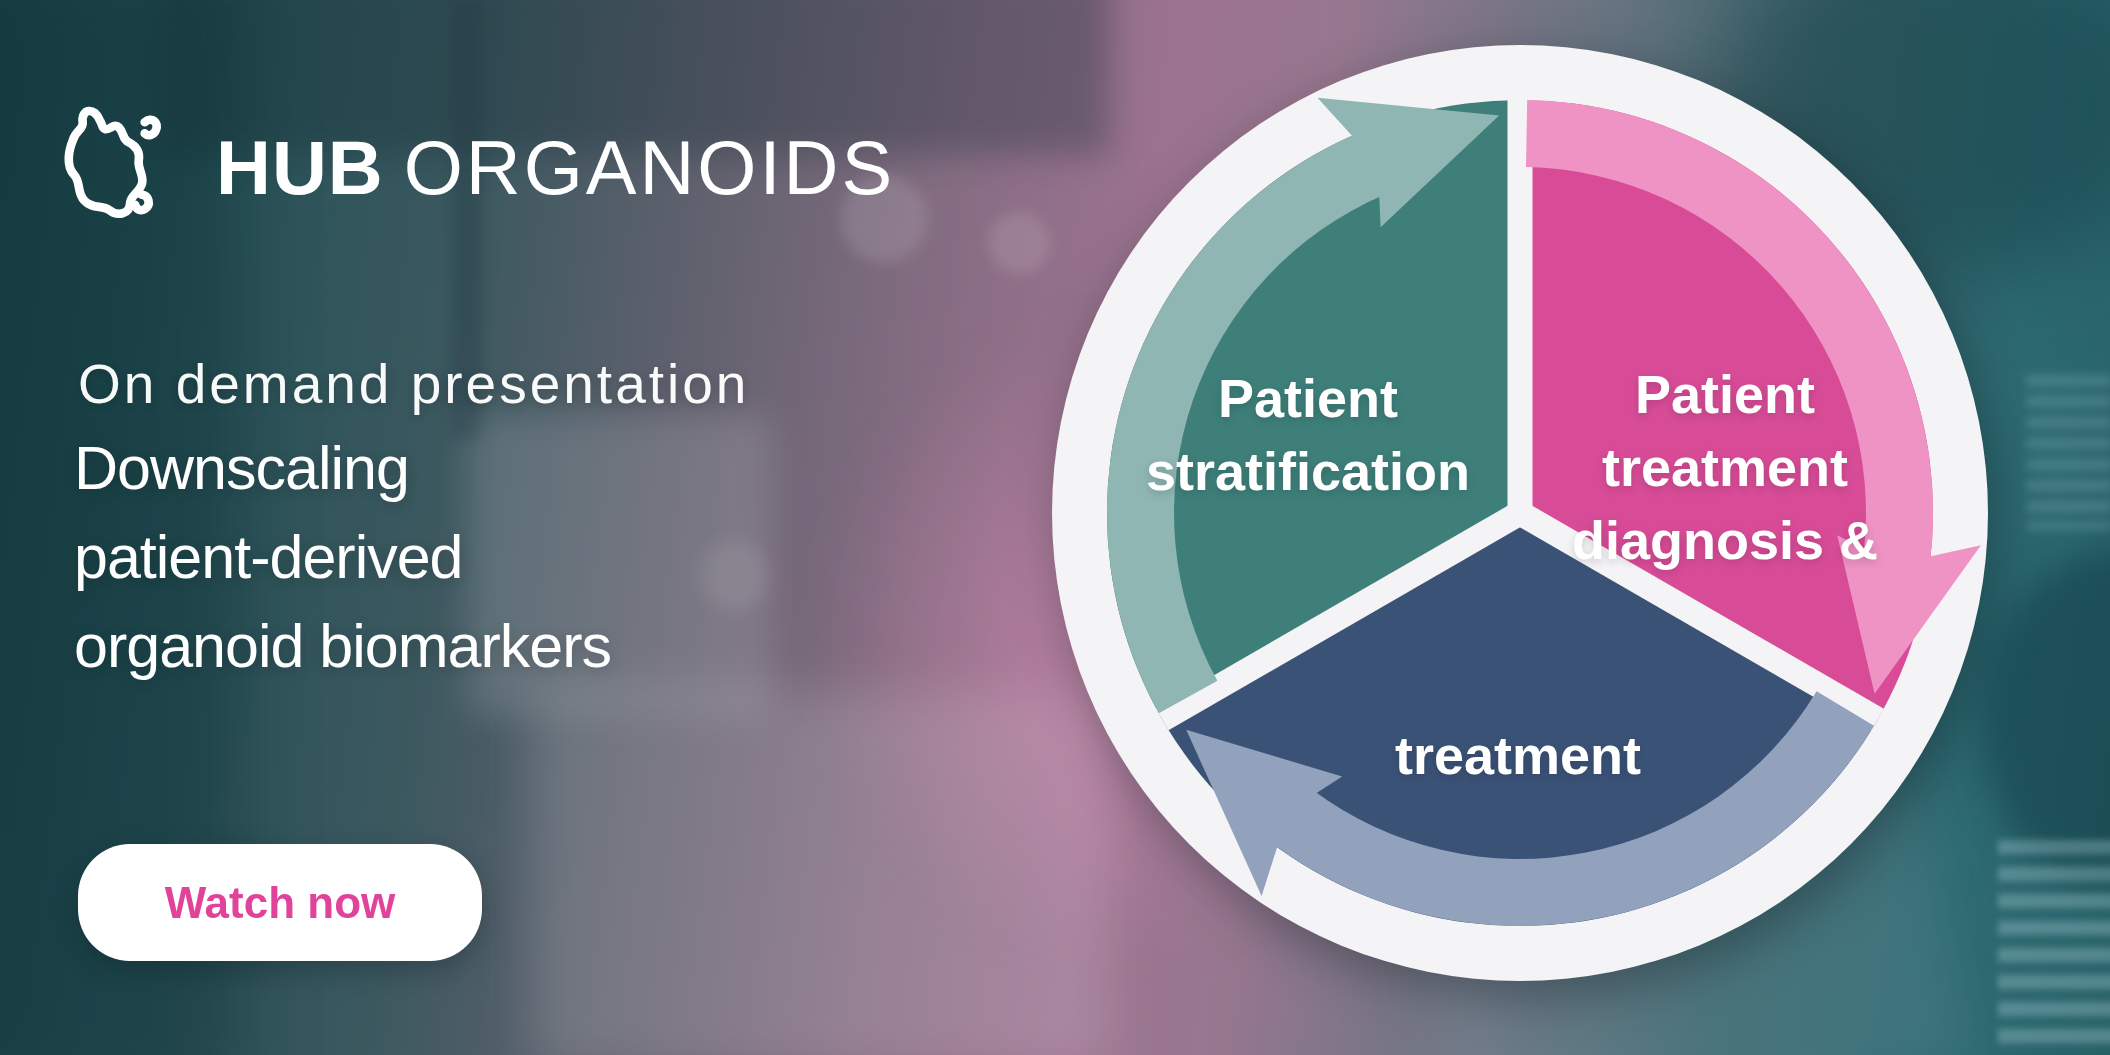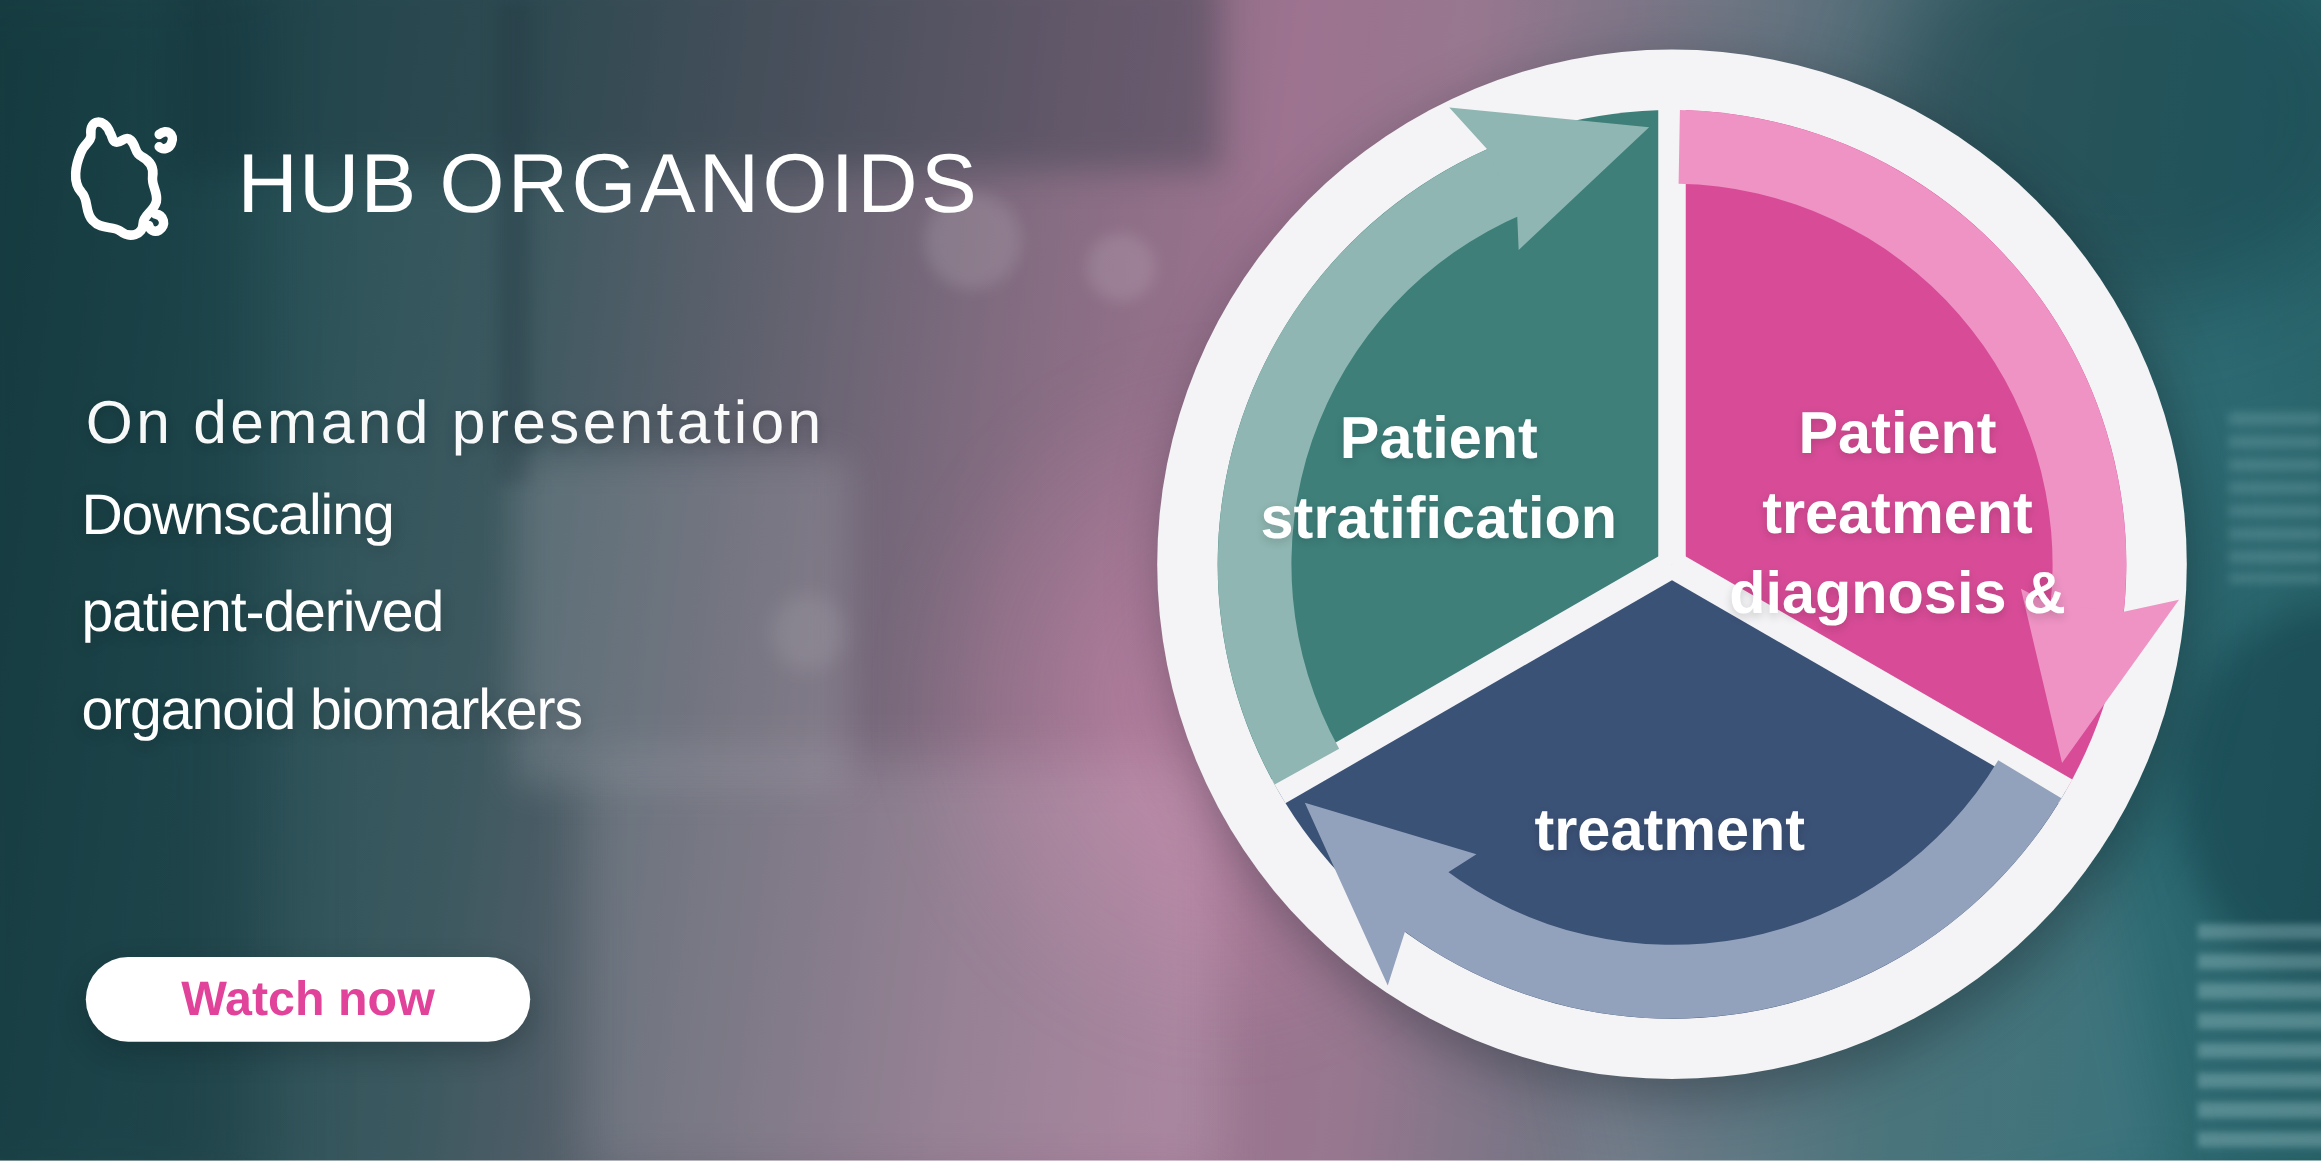--- a/index.html
+++ b/index.html
@@ -26,30 +26,30 @@
     background:repeating-linear-gradient(180deg, rgba(188,224,230,.38) 0 14px, rgba(58,108,118,.28) 14px 27px);}
   .sh-stack2{left:2026px;top:375px;width:86px;height:155px;filter:blur(4px);opacity:.6;
     background:repeating-linear-gradient(180deg, rgba(188,224,230,.32) 0 11px, rgba(58,108,118,.26) 11px 21px);}
   .sh-corner-tr{right:-60px;top:-80px;width:460px;height:360px;border-radius:50%;background:rgba(10,40,50,.35);filter:blur(45px);}
   .sh-leftvig{left:-80px;top:-40px;width:320px;height:1150px;background:rgba(10,40,45,.35);filter:blur(38px);}
   .sh-arm{left:1430px;top:820px;width:520px;height:300px;background:rgba(200,200,212,.10);filter:blur(25px);transform:rotate(-12deg);}
 
   .logo-row{position:absolute;left:62px;top:88px;height:158px;display:flex;align-items:center;gap:42px;}
   .logo-blob{width:112px;height:152px;}
   .logo-text{color:#ffffff;font-size:76px;white-space:nowrap;display:flex;align-items:baseline;gap:20px;}
-  .logo-text .hub{font-weight:400;letter-spacing:1px;}
+  .logo-text .hub{font-weight:700;letter-spacing:1px;}
   .logo-text .org{font-weight:400;letter-spacing:3px;}
 
   .eyebrow{position:absolute;left:78px;top:352px;color:rgba(255,255,255,.97);
     font-size:55px;font-weight:400;letter-spacing:3px;text-shadow:0 2px 10px rgba(0,0,0,.18);}
   .title{position:absolute;left:74px;top:424px;margin:0;color:#ffffff;font-weight:400;
-    font-size:52px;line-height:89px;letter-spacing:-1px;text-shadow:0 3px 14px rgba(0,0,0,.20);}
+    font-size:61px;line-height:89px;letter-spacing:-1px;text-shadow:0 3px 14px rgba(0,0,0,.20);}
   .title span{display:block;}
 
-  .cta{position:absolute;left:78px;top:870px;width:404px;height:77px;border:none;cursor:pointer;
+  .cta{position:absolute;left:78px;top:844px;width:404px;height:117px;border:none;cursor:pointer;
     border-radius:52px;background:#ffffff;color:#e2439a;font-family:"Liberation Sans",sans-serif;
     font-size:44px;font-weight:700;box-shadow:0 10px 26px rgba(10,20,30,.28);}
 
   .diagram{position:absolute;left:1050px;top:43px;width:940px;height:940px;}
   .diagram svg{position:absolute;left:0;top:0;filter:drop-shadow(8px 16px 26px rgba(8,20,30,.38));}
   .seg-label{position:absolute;transform:translate(-50%,-50%);color:#ffffff;text-align:center;
     font-weight:700;font-size:54px;line-height:73px;white-space:nowrap;
     text-shadow:0 3px 9px rgba(0,0,0,.16);}
   .seg-label span{display:block;}
   .lbl-teal{left:258px;top:392px;}

